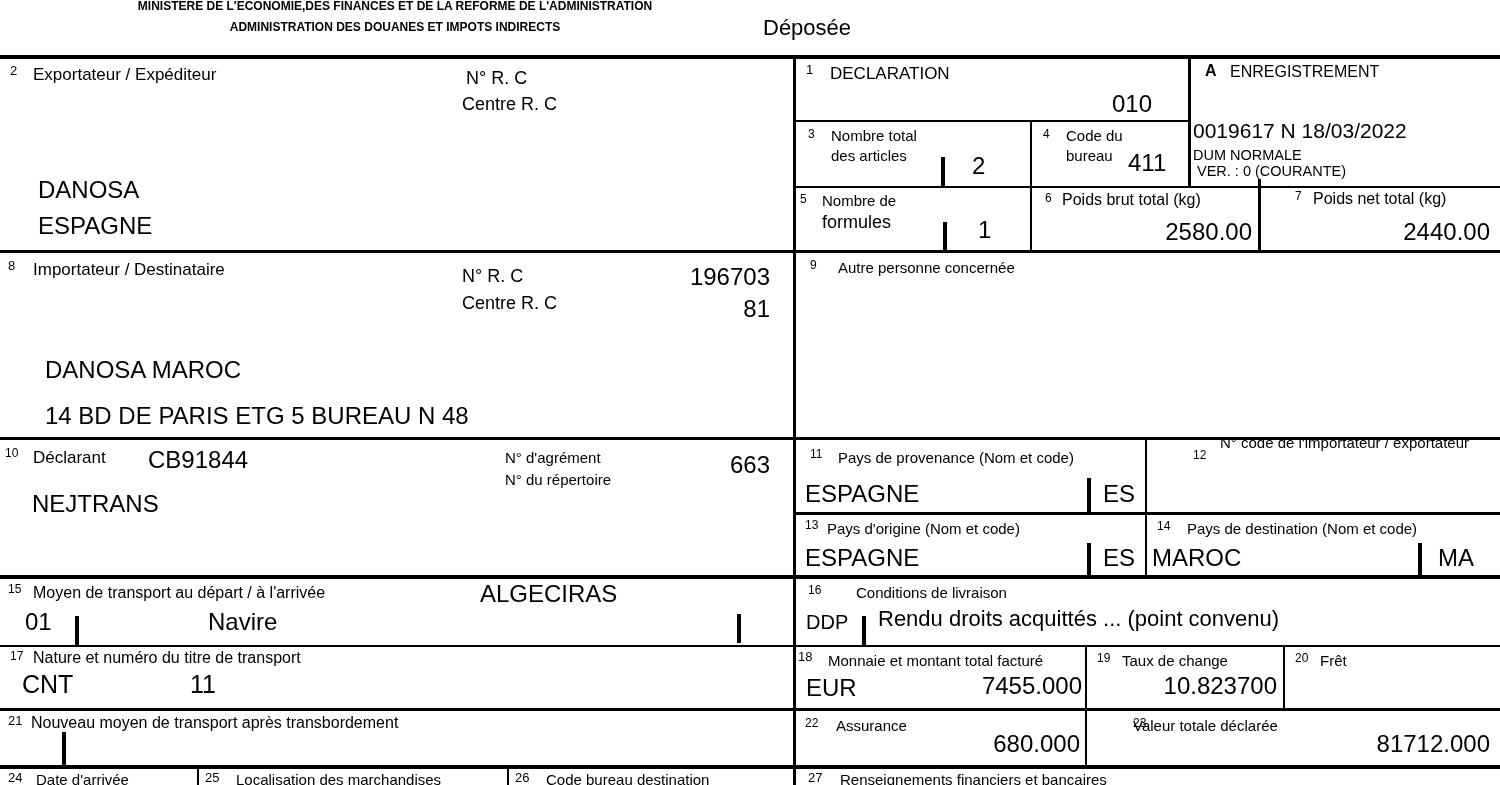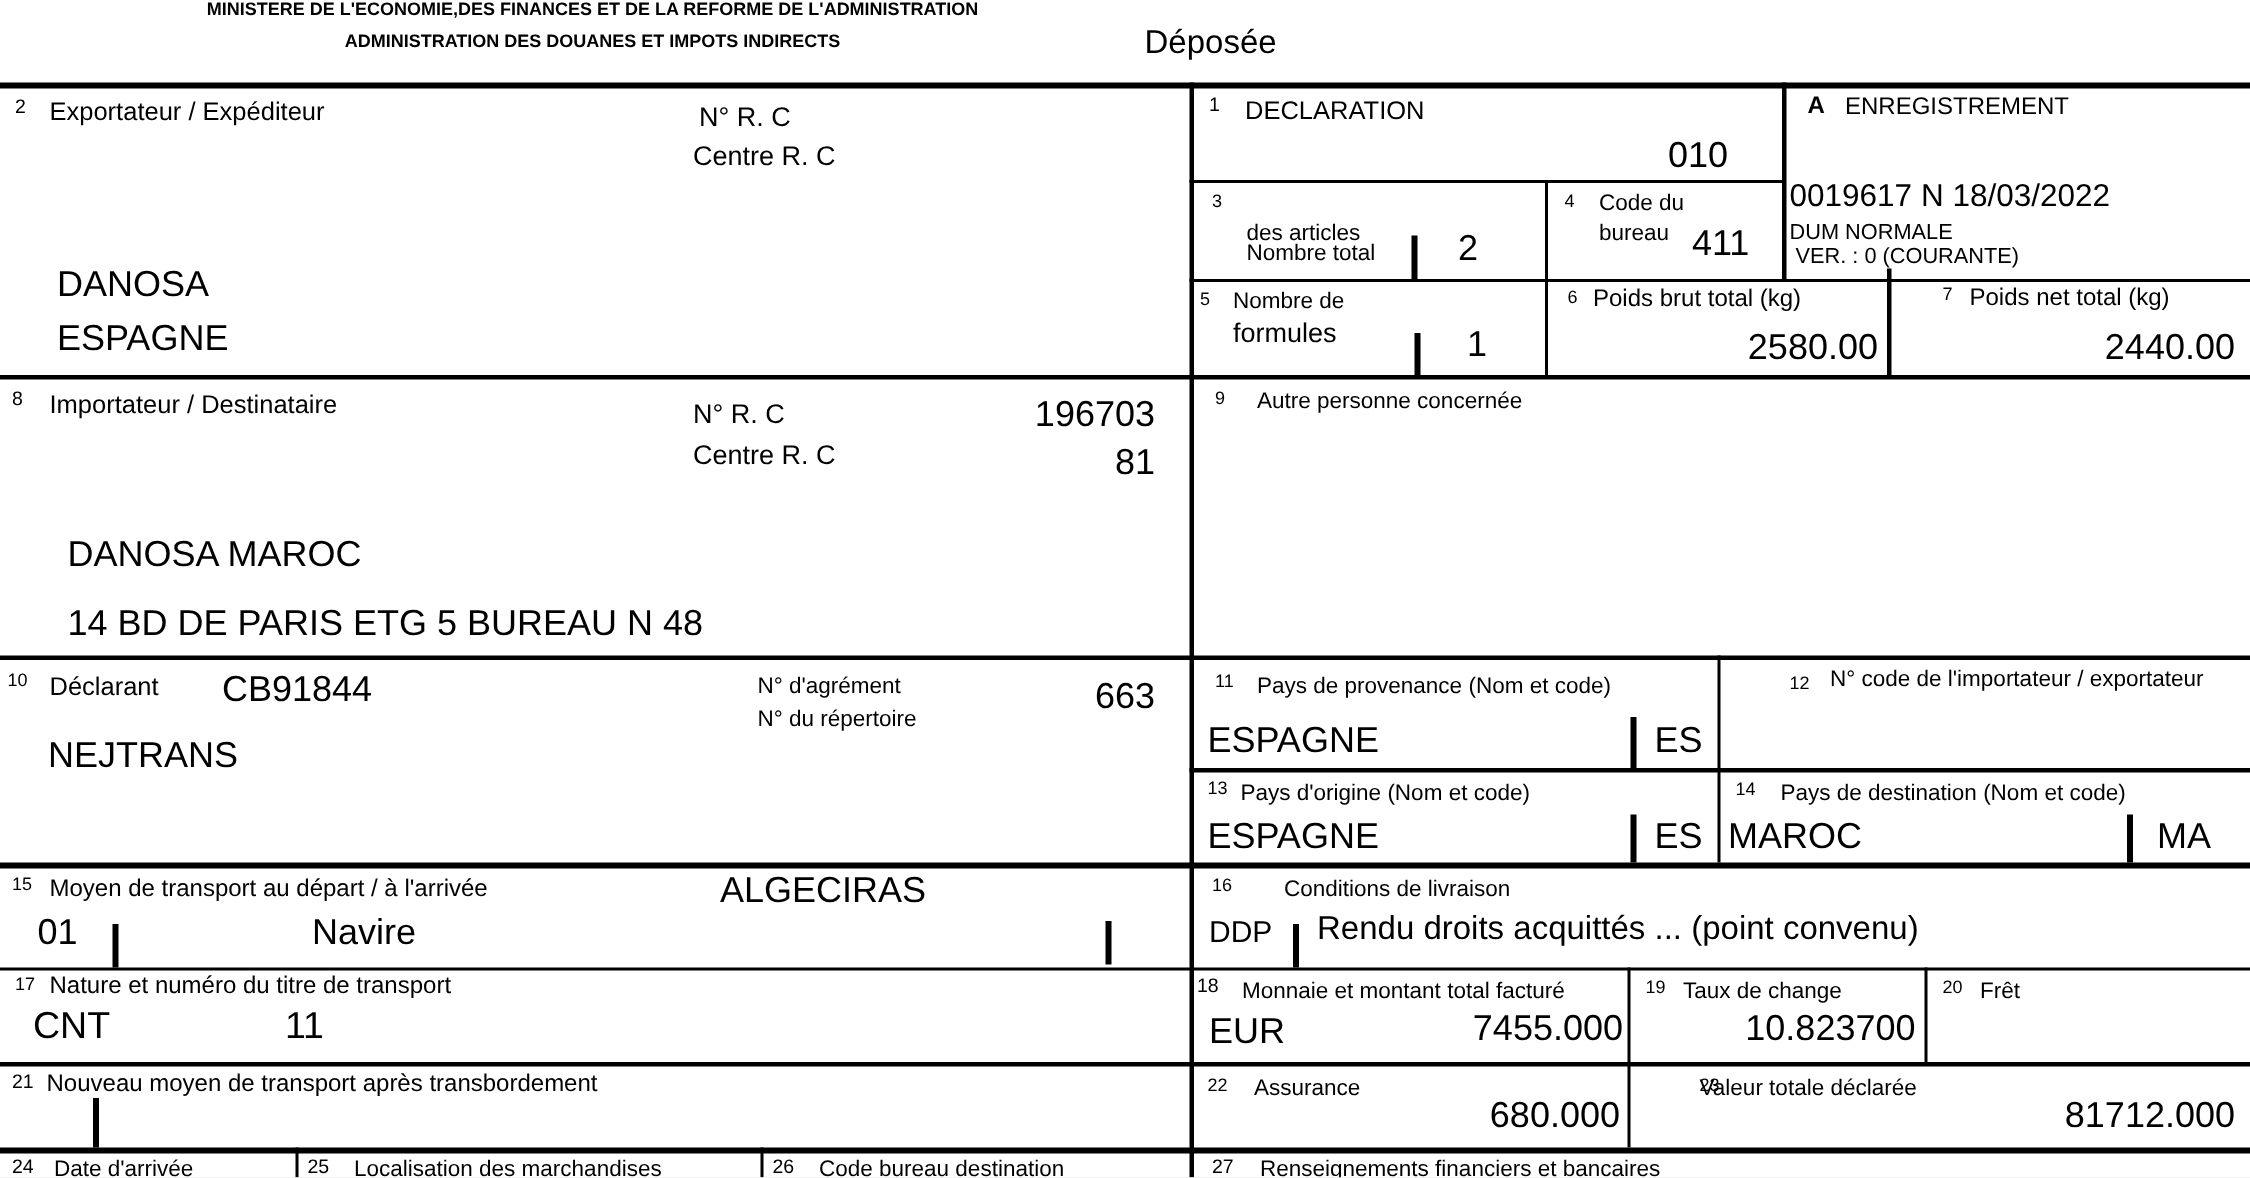--- a/index.html
+++ b/index.html
@@ -69,21 +69,21 @@
   <div class="t" style="left:830px;top:64px;font-size:17px;">DECLARATION</div>
   <div class="t r" style="left:1020px;top:90px;width:132px;font-size:24px;">010</div>
 
   <div class="t b" style="left:1205px;top:62px;font-size:16px;">A</div>
   <div class="t" style="left:1230px;top:63px;font-size:16px;">ENREGISTREMENT</div>
   <div class="t" style="left:1193px;top:119px;font-size:21px;">0019617 N  18/03/2022</div>
   <div class="t" style="left:1193px;top:147px;font-size:14.5px;">DUM NORMALE</div>
   <div class="t" style="left:1197px;top:163px;font-size:14.5px;">VER. : 0  (COURANTE)</div>
 
   <div class="t" style="left:808px;top:128px;font-size:12px;">3</div>
-  <div class="t" style="left:831px;top:127px;font-size:15px;margin-top:33px;">Nombre total</div>
+  <div class="t" style="left:831px;top:127px;font-size:15px;">Nombre total</div>
   <div class="t" style="left:831px;top:147px;font-size:15px;">des articles</div>
   <div class="t" style="left:972px;top:152px;font-size:24px;">2</div>
 
   <div class="t" style="left:1043px;top:128px;font-size:12px;">4</div>
   <div class="t" style="left:1066px;top:127px;font-size:15px;">Code du</div>
   <div class="t" style="left:1066px;top:147px;font-size:15px;">bureau</div>
   <div class="t" style="left:1128px;top:149px;font-size:24px;">411</div>
 
   <div class="t" style="left:800px;top:193px;font-size:12px;">5</div>
   <div class="t" style="left:822px;top:192px;font-size:15px;">Nombre de</div>
@@ -117,21 +117,21 @@
   <div class="t" style="left:505px;top:471px;font-size:15px;">N° du répertoire</div>
   <div class="t r" style="left:690px;top:451px;width:80px;font-size:24px;">663</div>
   <div class="t" style="left:32px;top:490px;font-size:24px;">NEJTRANS</div>
 
   <div class="t" style="left:810px;top:448px;font-size:12px;">11</div>
   <div class="t" style="left:838px;top:449px;font-size:15px;">Pays de provenance (Nom et code)</div>
   <div class="t" style="left:805px;top:480px;font-size:24px;">ESPAGNE</div>
   <div class="t" style="left:1103px;top:480px;font-size:24px;">ES</div>
 
   <div class="t" style="left:1193px;top:449px;font-size:12px;">12</div>
-  <div class="t" style="left:1220px;top:444px;font-size:15px;">N° code de l'importateur / exportateur</div>
+  <div class="t" style="left:1220px;top:434px;font-size:15px;">N° code de l'importateur / exportateur</div>
 
   <div class="t" style="left:805px;top:519px;font-size:12px;">13</div>
   <div class="t" style="left:827px;top:520px;font-size:15px;">Pays d'origine (Nom et code)</div>
   <div class="t" style="left:805px;top:544px;font-size:24px;">ESPAGNE</div>
   <div class="t" style="left:1103px;top:544px;font-size:24px;">ES</div>
 
   <div class="t" style="left:1157px;top:520px;font-size:12px;">14</div>
   <div class="t" style="left:1187px;top:520px;font-size:15px;">Pays de destination (Nom et code)</div>
   <div class="t" style="left:1152px;top:544px;font-size:24px;">MAROC</div>
   <div class="t" style="left:1438px;top:544px;font-size:24px;">MA</div>

